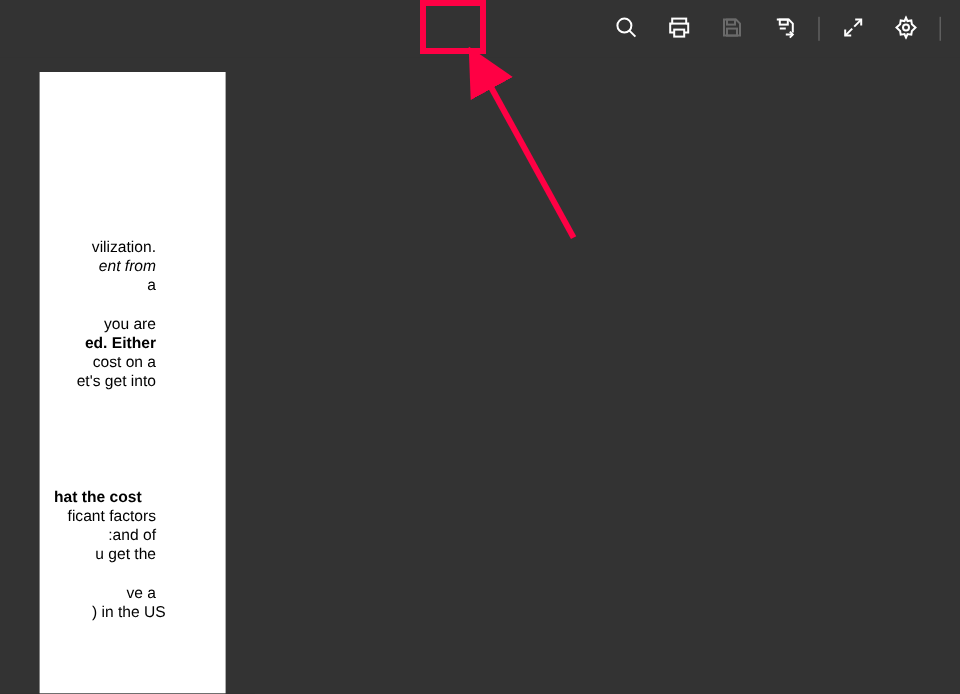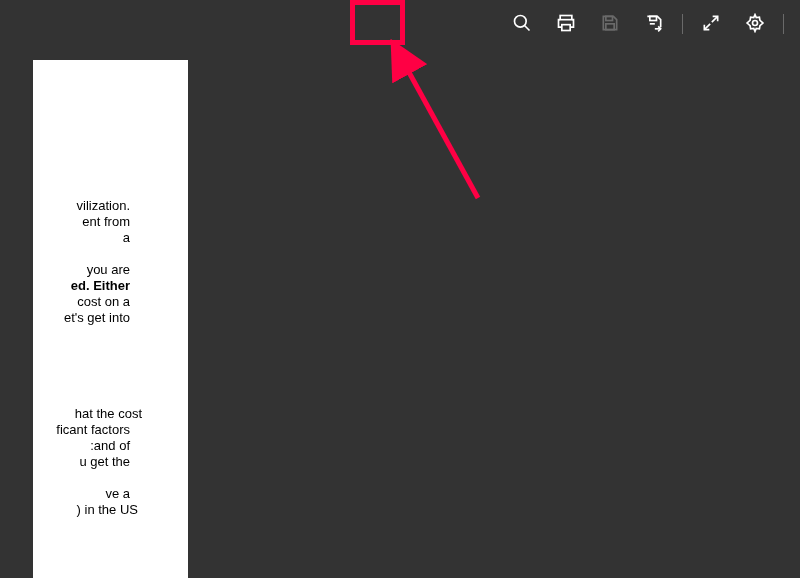--- a/index.html
+++ b/index.html
@@ -148,27 +148,27 @@
         <path d="M12 2l1.5 3.5 3.8-.6.6 3.8L21.5 12l-3.6 3.3-.6 3.8-3.8-.6L12 22l-1.5-3.5-3.8.6-.6-3.8L2.5 12l3.6-3.3.6-3.8 3.8.6z"></path>
       </svg>
     </span>
   </button>
   <div class="divider"></div>
 </div>
 
 <div class="content-area">
   <div class="document-page" id="doc-page">
       <div class="doc-text" style="right: 58px; top: 138px;">vilization.</div>
-      <div class="doc-text" style="right: 58px; top: 154px;">ent from</div>
+      <div class="doc-text" style="right: 58px; top: 154px; font-style: italic;">ent from</div>
       <div class="doc-text" style="right: 58px; top: 170px;">a</div>
       <div class="doc-text" style="right: 58px; top: 202px;">you are</div>
       <div class="doc-text" style="right: 58px; top: 218px; font-weight: bold;">ed. Either</div>
       <div class="doc-text" style="right: 58px; top: 234px;">cost on a</div>
       <div class="doc-text" style="right: 58px; top: 250px;">et's get into</div>
-      <div class="doc-text" style="right: 46px; top: 346px;">hat the cost</div>
+      <div class="doc-text" style="right: 70px; top: 346px; font-weight: bold;">hat the cost</div>
       <div class="doc-text" style="right: 58px; top: 362px;">ficant factors</div>
       <div class="doc-text" style="right: 58px; top: 378px;">:and of</div>
       <div class="doc-text" style="right: 58px; top: 394px;">u get the</div>
       <div class="doc-text" style="right: 58px; top: 426px;">ve a</div>
       <div class="doc-text" style="right: 50px; top: 442px;">) in the US</div>
     </div>
 </div>
 
 <div class="highlight-box" id="hl-box" style="left: 350px; top: 0px; width: 55px; height: 45px;"></div>
 

